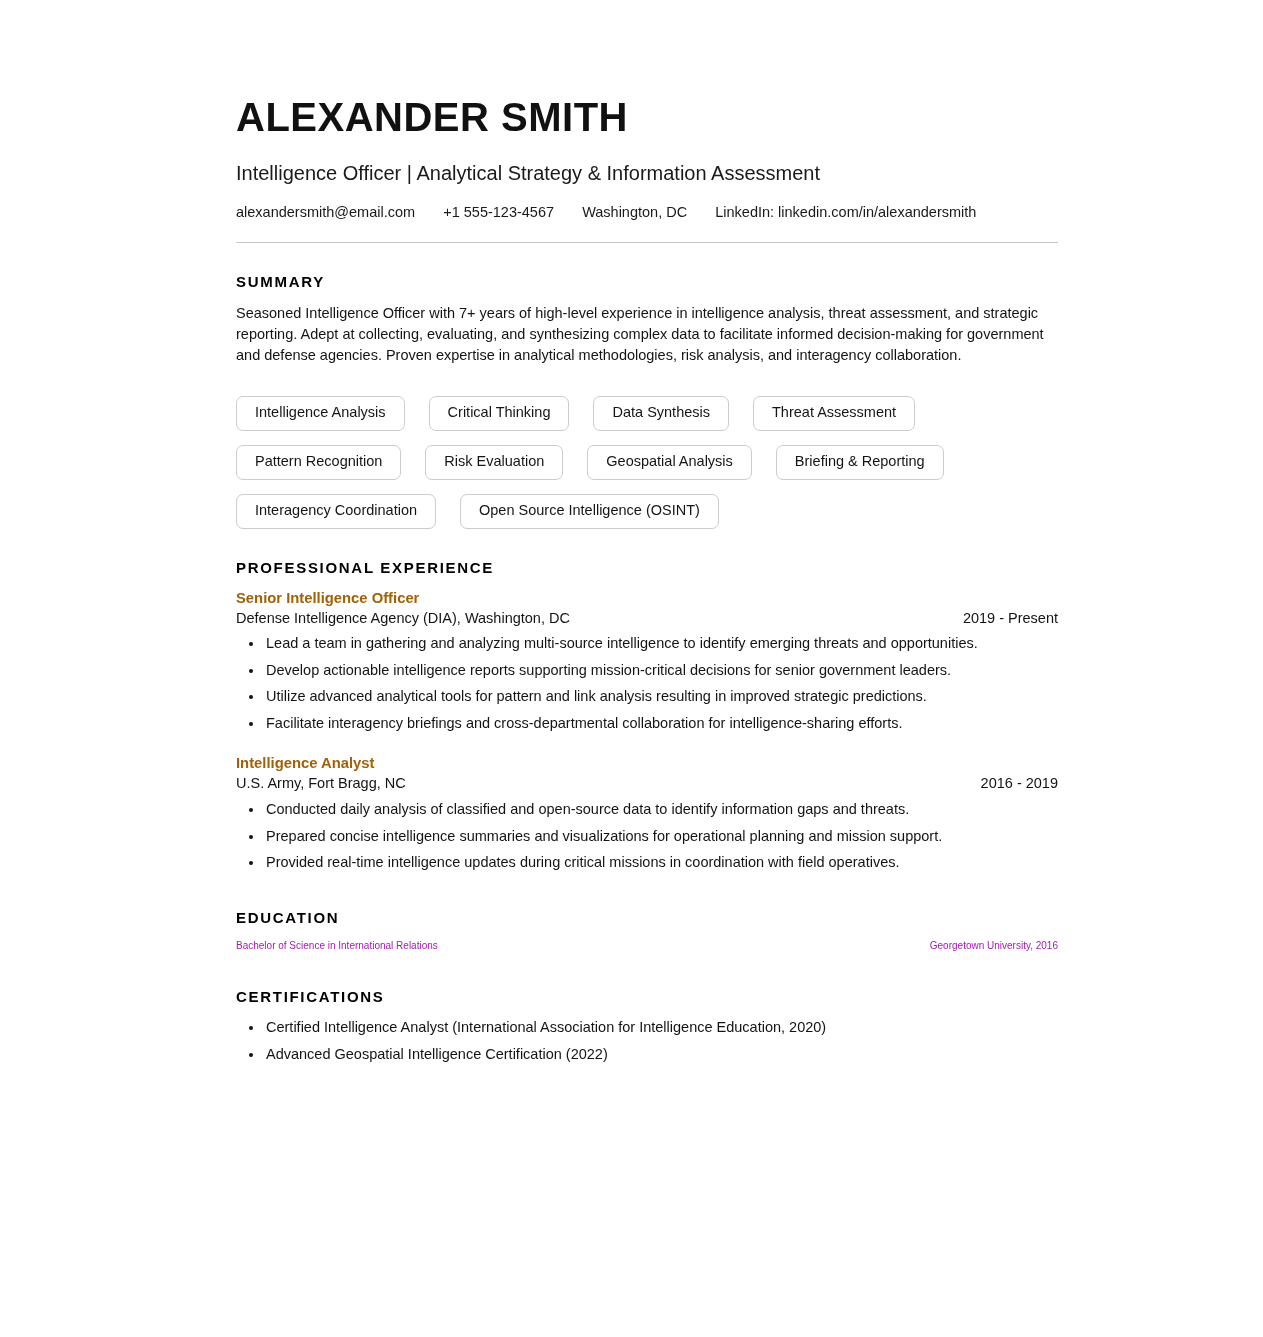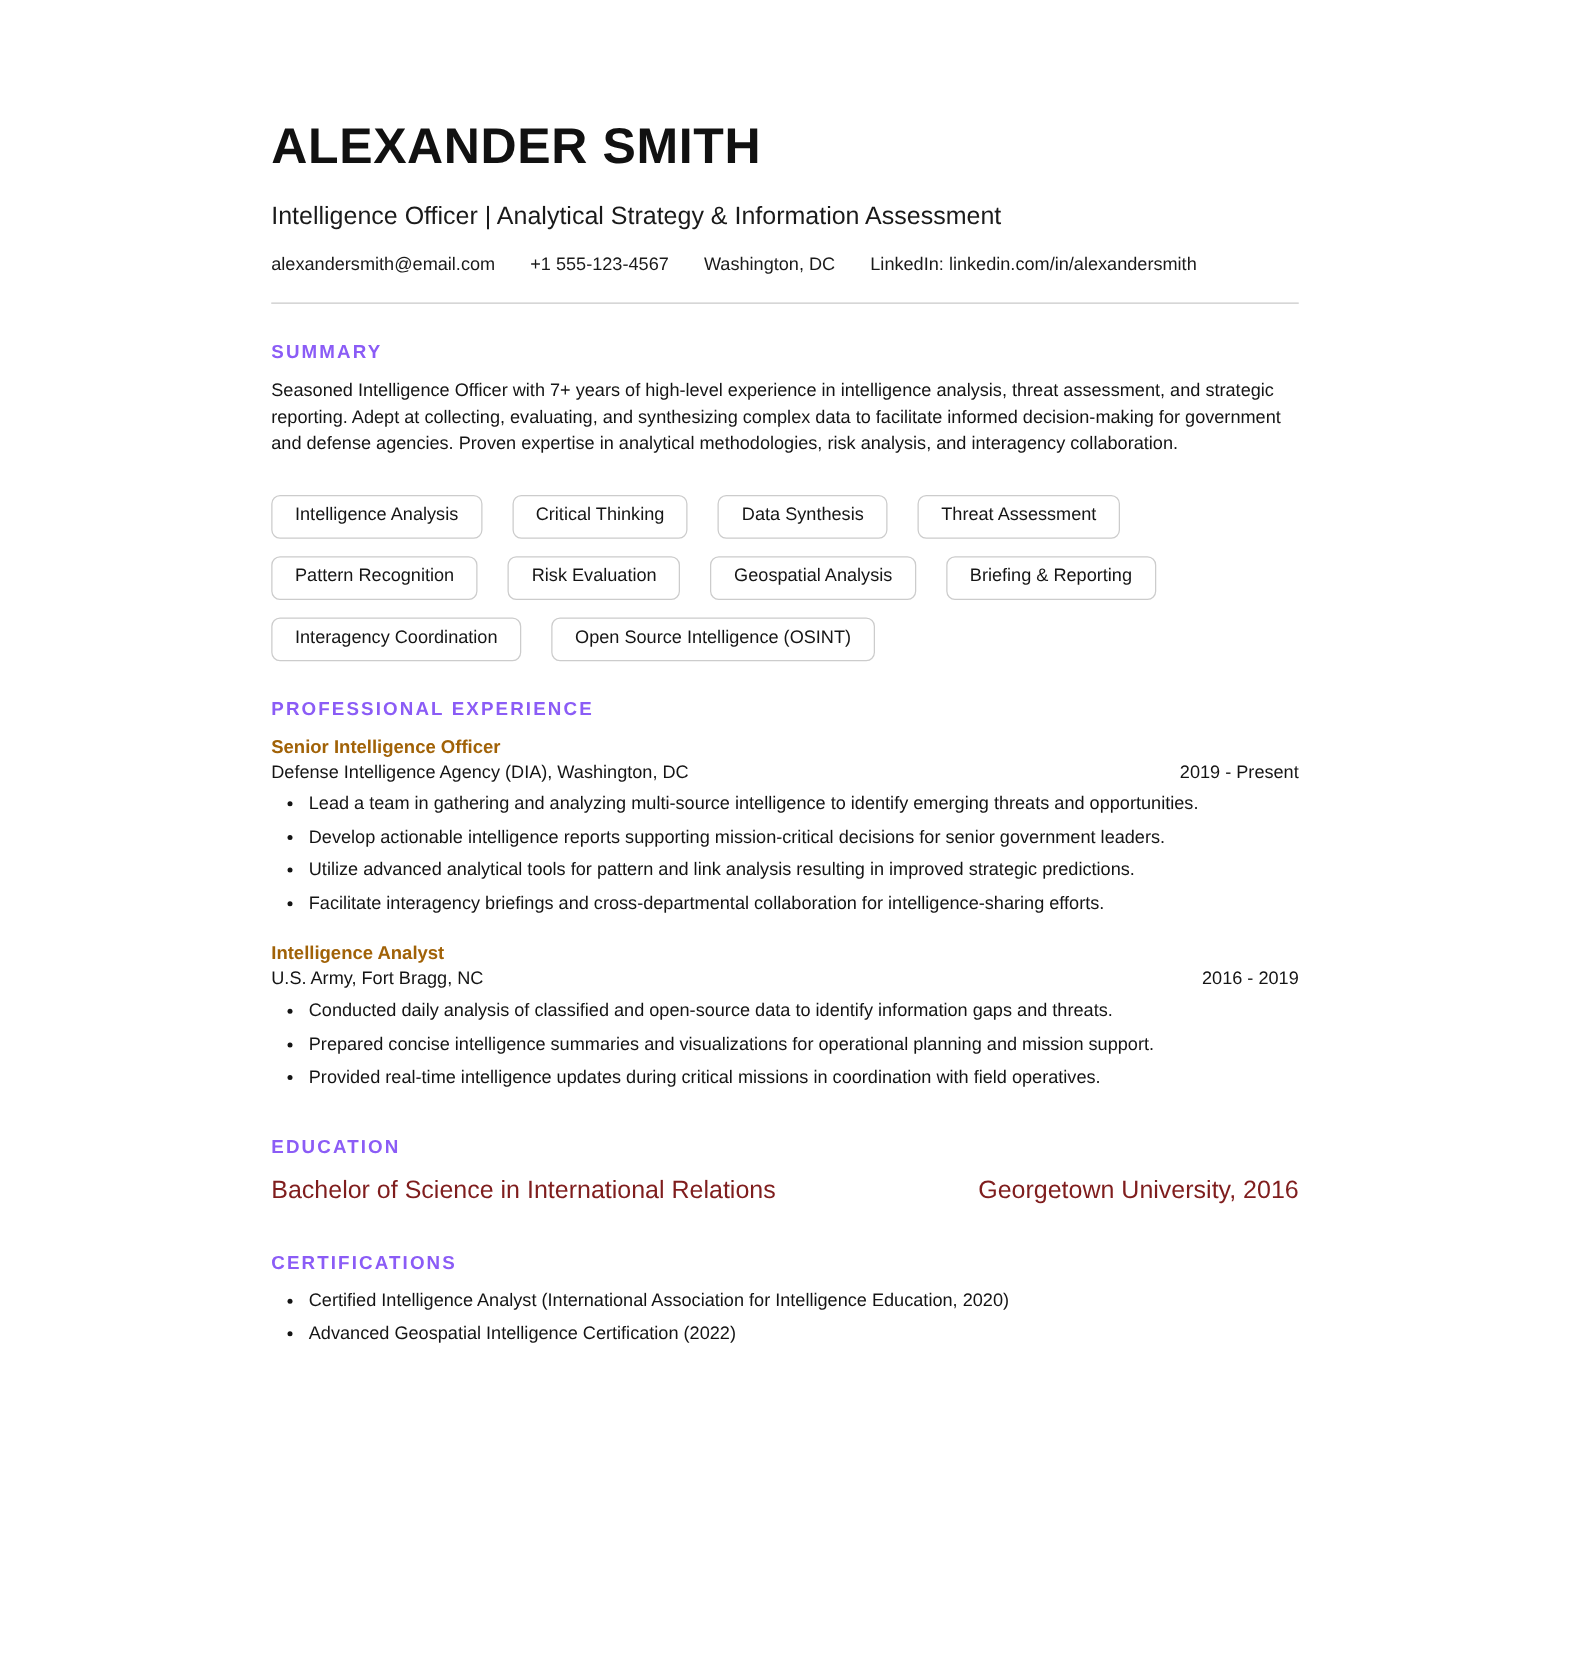--- a/index.html
+++ b/index.html
@@ -15,21 +15,21 @@
     overflow: hidden;
   }
   .page {
     position: relative;
     width: 1263px;
     height: 1337px;
     background: #ffffff;
   }
   .content {
     position: absolute;
-    left: 217px;
+    left: 236px;
     top: 0;
     width: 822px;
   }
 
   
   .name {
     font-size: 40px;
     font-weight: bold;
     letter-spacing: 0.5px;
     line-height: 1;
@@ -66,21 +66,21 @@
   }
 
   
   .section {
     margin-top: 26px;
   }
   .section-title {
     font-size: 15px;
     font-weight: bold;
     letter-spacing: 1.7px;
-    color: #8b5cf6;
+    color: #000000;
     margin: 0 0 13px 0;
     text-transform: uppercase;
   }
   .summary-text {
     font-size: 14.5px;
     line-height: 1.45;
     color: #141414;
     margin: 0;
     width: 822px;
   }
@@ -139,22 +139,22 @@
     margin-bottom: 7px;
     padding-left: 2px;
   }
   ul.bullets li:last-child { margin-bottom: 0; }
 
   
   .edu-row {
     display: flex;
     justify-content: space-between;
     align-items: baseline;
-    font-size: 20px;
-    color: #7f1d1d;
+    font-size: 10px;
+    color: #a21caf;
     line-height: 1.35;
   }
 
   .section.tight { margin-top: 30px; }
   .section.exp   { margin-top: 30px; }
   .section.edu   { margin-top: 36px; }
   .section.certs { margin-top: 36px; }
   .section.affil { margin-top: 34px; }
 </style>
 </head>

